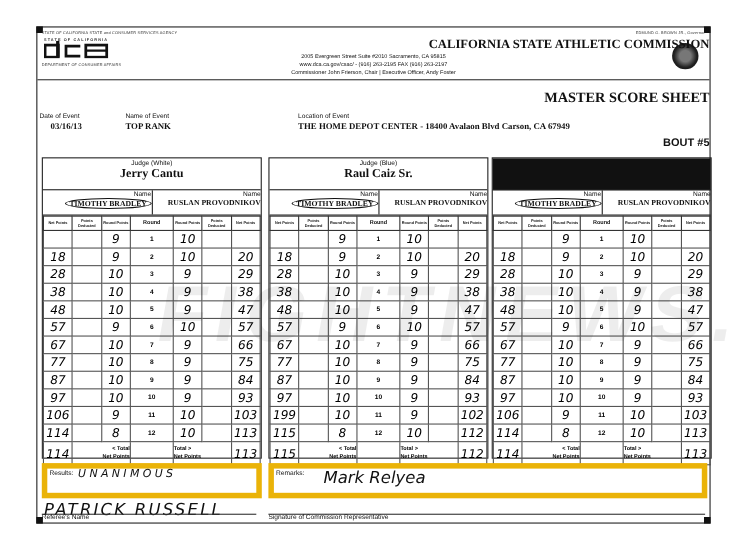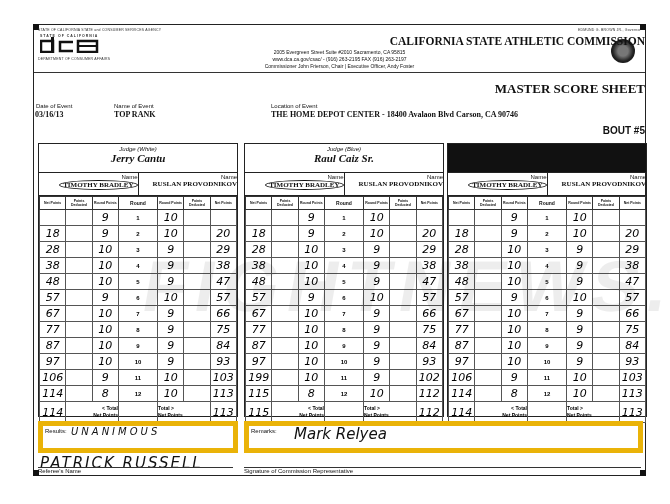--- a/index.html
+++ b/index.html
@@ -8,21 +8,21 @@
   .corner{position:absolute;width:6px;height:6px;background:#111;}
   .hdr-small{position:absolute;font-family:"Liberation Sans",sans-serif;font-size:3.5px;color:#333;letter-spacing:.2px;}
   .dca-logo{position:absolute;left:6px;top:12px;width:60px;height:16px;}
   .title{position:absolute;left:0;right:0;text-align:right;font-weight:bold;}
   .sub{position:absolute;left:0;right:0;text-align:center;font-family:"Liberation Sans",sans-serif;font-size:5px;}
   .seal{position:absolute;right:10px;top:14px;width:24px;height:24px;border-radius:50%;background:radial-gradient(circle,#777 0 30%,#222 60%,#000 100%);}
   .rule{position:absolute;left:0;right:0;height:1px;background:#333;}
   .lbl{position:absolute;font-family:"Liberation Sans",sans-serif;font-size:6px;}
   .val{position:absolute;font-size:8px;font-weight:bold;}
   .card{position:absolute;top:118px;width:200px;height:274px;border:1px solid #222;box-sizing:border-box;}
-  .judge-hdr{height:28px;border-bottom:1px solid #222;text-align:center;font-style:italic;}
+  .judge-hdr{height:28px;border-bottom:1px solid #222;text-align:center;}
   .judge-hdr .jl{font-family:"Liberation Sans",sans-serif;font-size:6px;padding-top:2px;}
   .judge-hdr .jn{font-size:11px;font-weight:bold;}
   .judge-hdr.dark{background:#111;}
   .names{display:flex;height:22px;border-bottom:1px solid #222;}
   .names>div{flex:1;text-align:right;font-size:7px;font-weight:bold;position:relative;}
   .names>div:first-child{border-right:1px solid #222;}
   .names .nl{font-family:"Liberation Sans",sans-serif;font-weight:normal;font-size:6px;margin-top:1px;}
   .names .circled{display:inline-block;border:1px solid #111;border-radius:50%;padding:0 3px;}
   table{border-collapse:collapse;width:100%;table-layout:fixed;}
   th{font-family:"Liberation Sans",sans-serif;font-size:3.5px;font-weight:bold;height:12px;border:1px solid #333;padding:0;}
@@ -58,25 +58,25 @@
   <div class="seal"></div>
 
   <div class="title" style="top:10px;font-size:11.5px">CALIFORNIA STATE ATHLETIC COMMISSION</div>
   <div class="sub" style="top:24px">2005 Evergreen Street Suite #2010 Sacramento, CA 95815</div>
   <div class="sub" style="top:31px">www.dca.ca.gov/csac/ - (916) 263-2195  FAX (916) 263-2197</div>
   <div class="sub" style="top:38px">Commissioner John Frierson, Chair  |  Executive Officer, Andy Foster</div>
   <div class="rule" style="top:47px"></div>
 
   <div class="title" style="top:56px;font-size:13px">MASTER SCORE SHEET</div>
   <div class="lbl" style="left:2px;top:78px">Date of Event</div>
-  <div class="val" style="left:1px;top:85px">03/16/13</div>
+  <div class="val" style="left:12px;top:85px">03/16/13</div>
   <div class="lbl" style="left:80px;top:78px">Name of Event</div>
   <div class="val" style="left:80px;top:85px">TOP RANK</div>
   <div class="lbl" style="left:237px;top:78px">Location of Event</div>
-  <div class="val" style="left:237px;top:85px">THE HOME DEPOT CENTER - 18400 Avalaon Blvd Carson, CA  90746</div>
+  <div class="val" style="left:237px;top:85px">THE HOME DEPOT CENTER - 18400 Avalaon Blvd Carson, CA  67949</div>
   <div class="title" style="top:100px;font-family:'Liberation Sans',sans-serif;font-size:10px">BOUT #5</div>
 
   <div class="card" style="left:4px" id="card0">
   <div class="judge-hdr">
     <div class="jl">Judge (White)</div>
     <div class="jn">Jerry Cantu</div>
   </div>
   <div class="names">
     <div>
       <div class="nl">Name</div>

